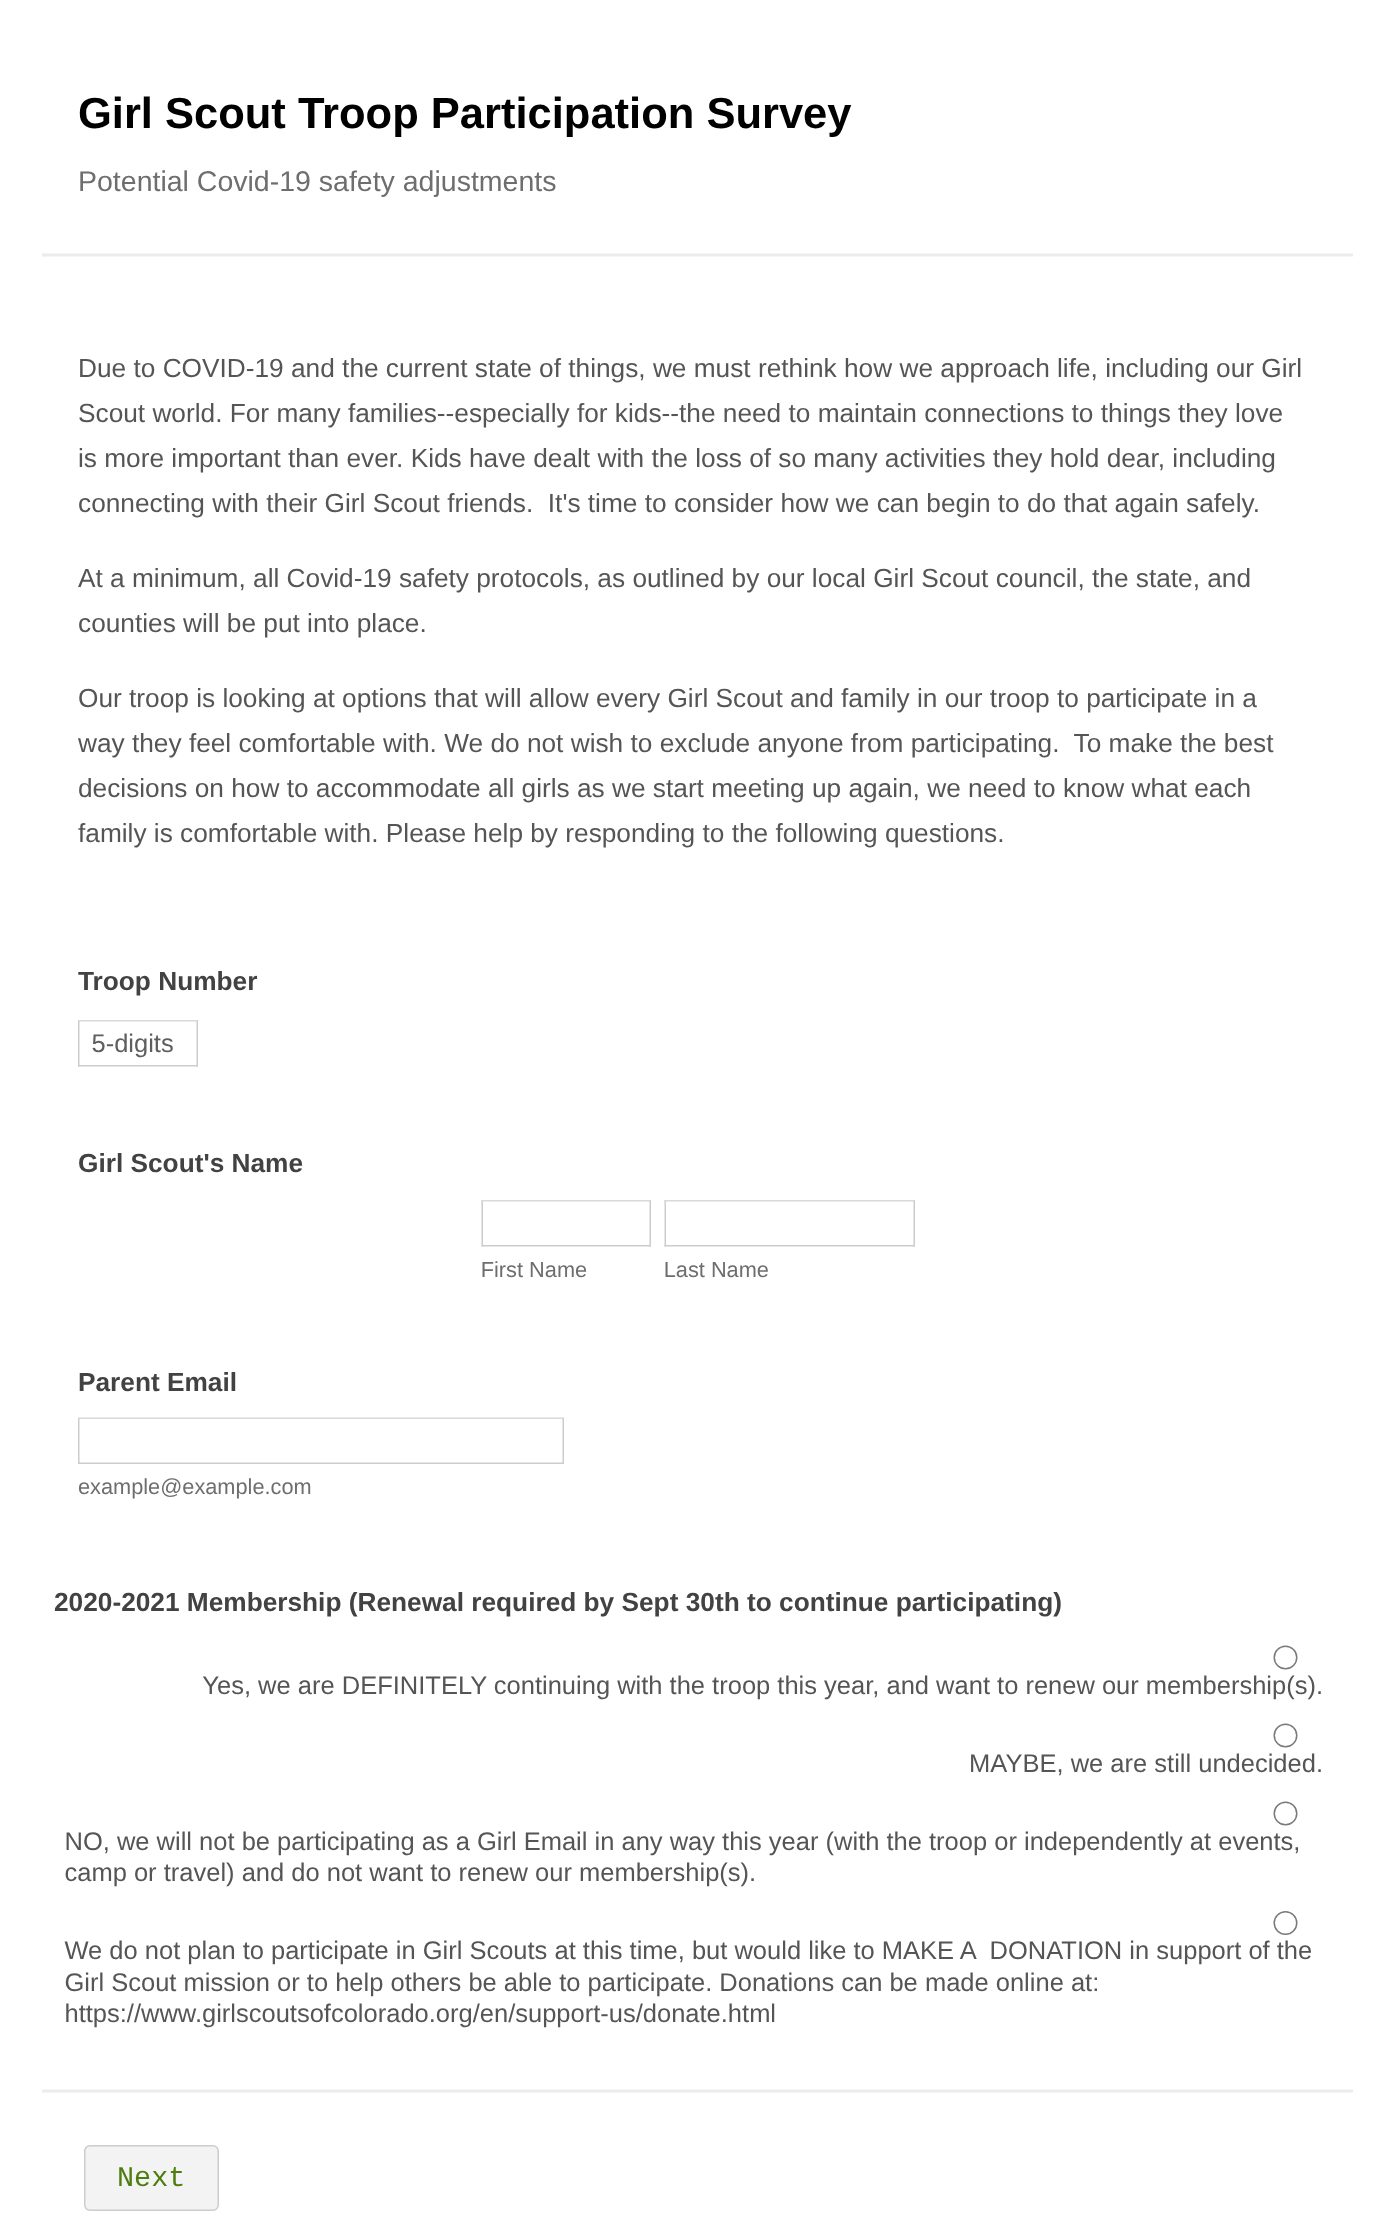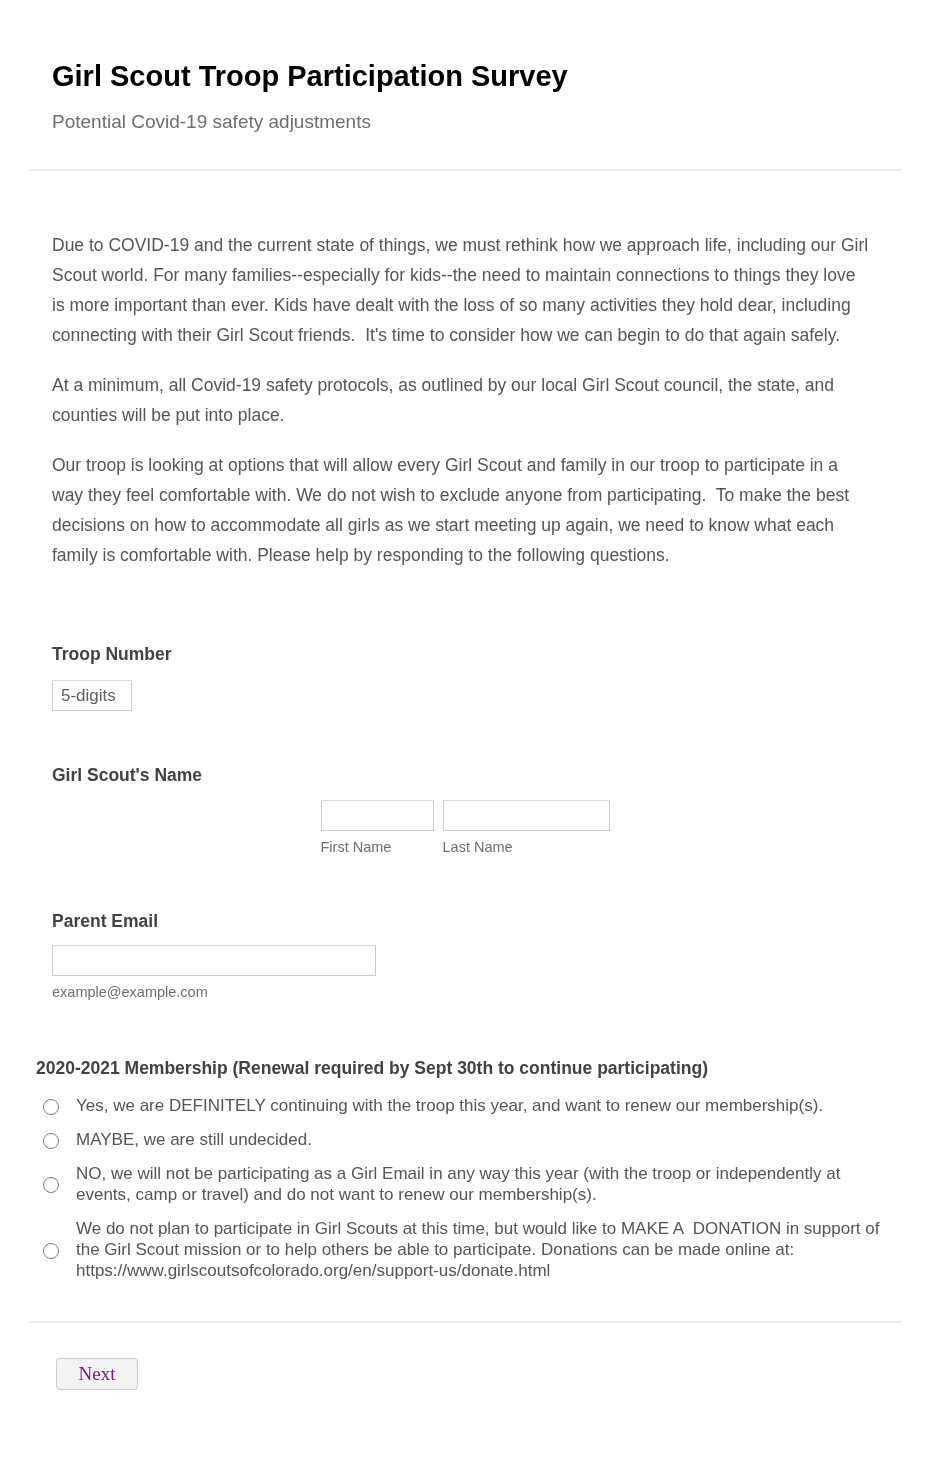--- a/index.html
+++ b/index.html
@@ -87,24 +87,25 @@
   .membership { padding: 0 48px 0 36px; margin-top: 58px; }
   .membership-label {
     font-size: 17.5px;
     font-weight: bold;
     color: #424242;
     line-height: 21px;
   }
   .options { margin-top: 16px; }
   .option-row {
     display: flex;
-    align-items: center;
+    align-items: flex-end;
     padding-left: 7px;
     margin-bottom: 13px;
     cursor: pointer;
+    flex-direction: column;
   }
   .radio-circle {
     flex: 0 0 auto;
     width: 16px;
     height: 16px;
     border: 1px solid #7a7a7a;
     border-radius: 50%;
     background: #ffffff;
     margin-top: 2px;
     margin-right: 17px;
@@ -115,28 +116,28 @@
     color: #555555;
     white-space: pre-wrap;
   }
 
   .divider-bottom { margin-top: 40px; }
 
   
   .button-row { padding: 35px 0 34px 56px; }
   .next-button {
     min-width: 82px;
-    height: 32px;
+    height: 44px;
     padding: 0 21px;
     background: #f3f3f3;
     border: 1px solid #cccccc;
     border-radius: 4px;
-    font-family: Liberation Serif, serif;
+    font-family: Liberation Mono, monospace;
     font-size: 19px;
-    color: #701a75;
+    color: #4d7c0f;
     cursor: pointer;
   }
 </style>
 </head>
 <body>
 
 <div class="form-page">
 
   <div class="form-header">
     <h1 class="form-title">Girl Scout Troop Participation Survey</h1>

